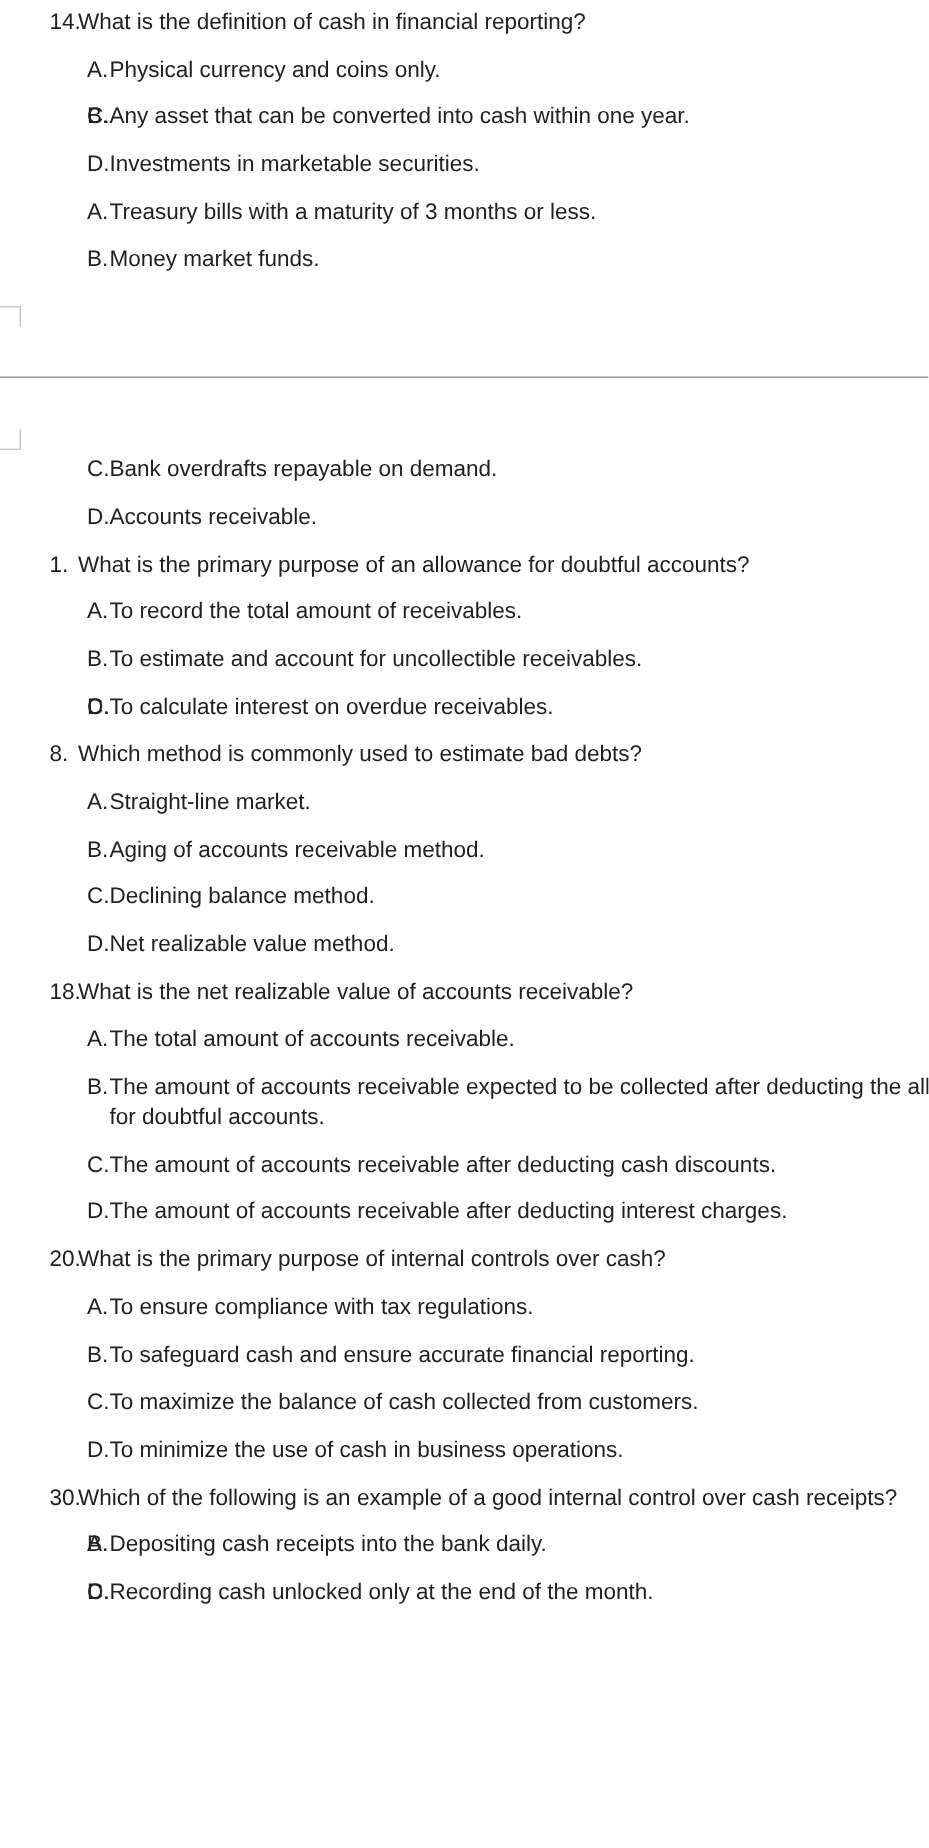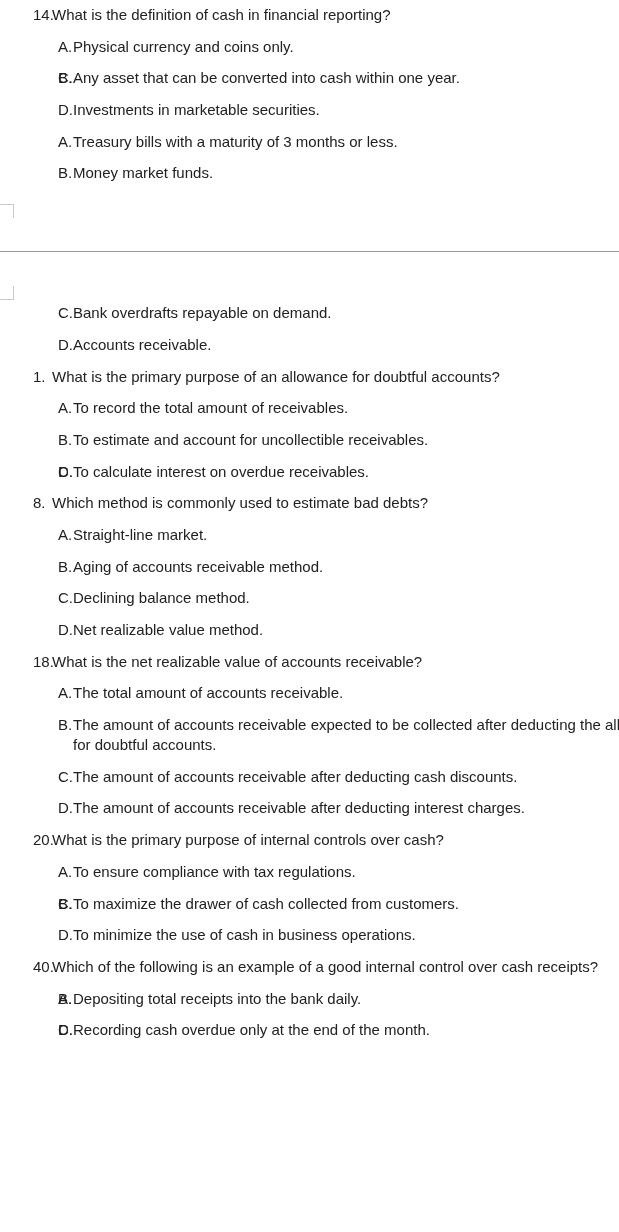--- a/index.html
+++ b/index.html
@@ -143,37 +143,38 @@
       <span class="letter">D.</span>
       <div class="line">The amount of accounts receivable after deducting interest charges.</div>
     </div>
     <div class="para q"><span class="num">20.</span><span class="q-text">What is the primary purpose of internal controls over cash?</span></div>
     <div class="para opt">
       <span class="letter">A.</span>
       <div class="line">To ensure compliance with tax regulations.</div>
     </div>
     <div class="para opt">
       <span class="letter">B.</span>
+      <div class="line">To safeguard cash and ensure accurate financial reporting.</div>
     </div>
     <div class="para opt">
       <span class="letter">C.</span>
-      <div class="line">To maximize the drawer of cash collected from customers.</div>
+      <div class="line">To maximize the balance of cash collected from customers.</div>
     </div>
     <div class="para opt">
       <span class="letter">D.</span>
       <div class="line">To minimize the use of cash in business operations.</div>
     </div>
-    <div class="para q"><span class="num">40.</span><span class="q-text">Which of the following is an example of a good internal control over cash receipts?</span></div>
+    <div class="para q"><span class="num">30.</span><span class="q-text">Which of the following is an example of a good internal control over cash receipts?</span></div>
     <div class="para opt">
       <span class="letter">A.</span>
     </div>
     <div class="para opt">
       <span class="letter">B.</span>
-      <div class="line">Depositing total receipts into the bank daily.</div>
+      <div class="line">Depositing cash receipts into the bank daily.</div>
     </div>
     <div class="para opt">
       <span class="letter">C.</span>
     </div>
     <div class="para opt">
       <span class="letter">D.</span>
-      <div class="line">Recording cash overdue only at the end of the month.</div>
+      <div class="line">Recording cash unlocked only at the end of the month.</div>
     </div>
   </div>
 
 </body></html>

